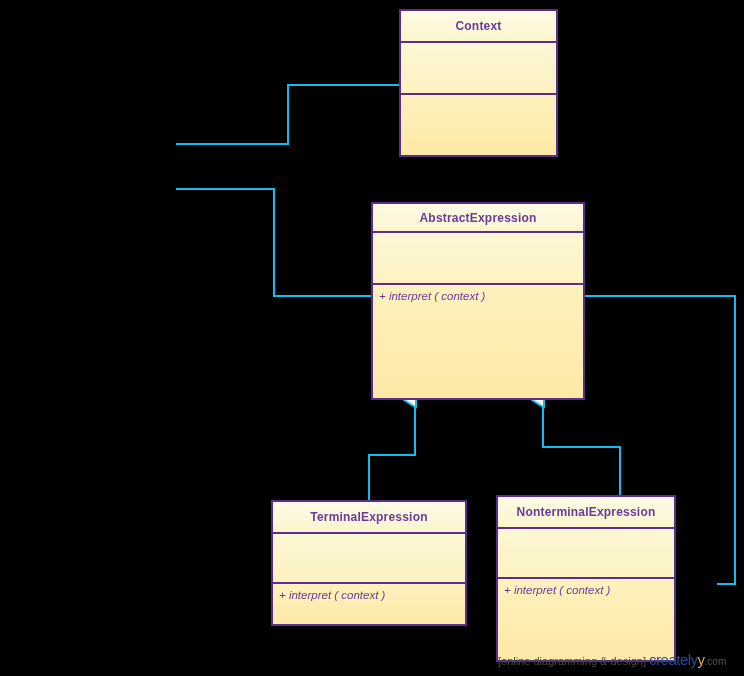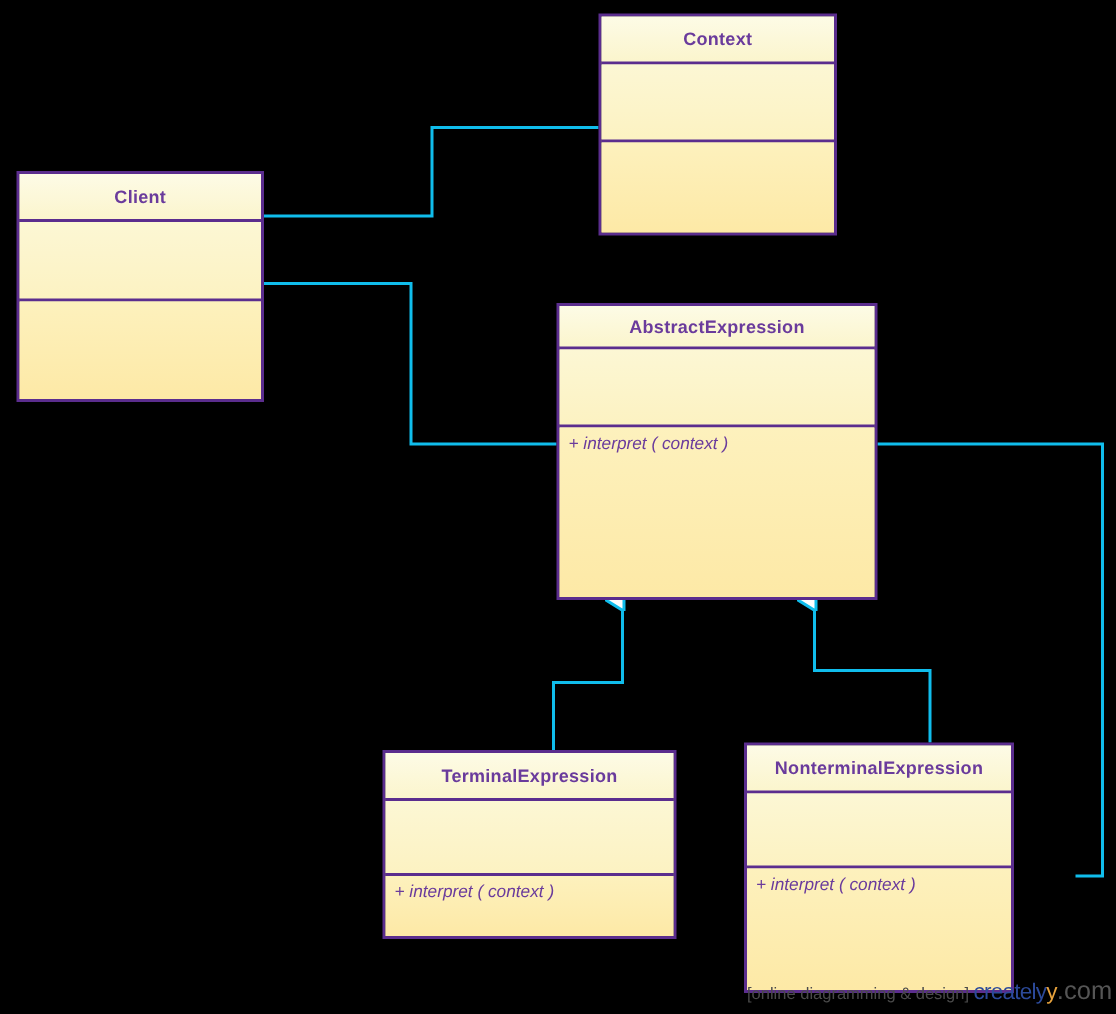--- a/index.html
+++ b/index.html
@@ -77,21 +77,21 @@
     white-space: nowrap;
     pointer-events: none;
   }
   .watermark .wm-brand {
     color: #2c4a9a;
     font-weight: normal;
     font-size: 15px;
     letter-spacing: -0.5px;
   }
   .watermark .wm-y { color: #e8a33d; }
-  .watermark .wm-dom { color: #555555; font-size: 17px; }
+  .watermark .wm-dom { color: #555555; font-size: 10px; }
 </style>
 </head>
 <body>
 
 <div id="canvas">
 
   <svg class="edges" viewBox="0 0 744 676">
     <defs>
       <marker id="hollow-tri" markerWidth="16" markerHeight="14" refX="7.5" refY="12" orient="auto" markerUnits="userSpaceOnUse">
         <polygon points="7.5,1 15,13 0,13" fill="#ffffff" stroke="#10bdec" stroke-width="2"></polygon>
@@ -108,35 +108,30 @@
 
     <polyline fill="none" stroke="#10bdec" stroke-width="2" points="585,296 735,296 735,584 717,584"></polyline>
   </svg>
 
   <div class="uml-class" style="left: 399px; top: 9px; width: 159px; height: 148px;">
     <div class="uml-title" style="height: 32px;">Context</div>
     <div class="uml-attrs" style="height: 52px;"></div>
     <div class="uml-ops"></div>
   </div>
 
-  <div class="uml-class" style="left: 11px; top: 114px; width: 165px; height: 154px;">
-    <div class="uml-title" style="height: 32px;">Client</div>
-    <div class="uml-attrs" style="height: 53px;"></div>
-    <div class="uml-ops"></div>
-  </div>
 
   <div class="uml-class" style="left: 371px; top: 202px; width: 214px; height: 198px; justify-content: space-between;">
     <div class="uml-title" style="height: 29px;">AbstractExpression</div>
     <div class="uml-attrs" style="height: 52px;"></div>
     <div class="uml-ops">
         <div class="op-line">+ interpret ( context )</div>
       </div>
   </div>
 
-  <div class="uml-class" style="left: 255px; top: 500px; width: 196px; height: 126px;">
+  <div class="uml-class" style="left: 271px; top: 500px; width: 196px; height: 126px;">
     <div class="uml-title" style="height: 32px;">TerminalExpression</div>
     <div class="uml-attrs" style="height: 50px;"></div>
     <div class="uml-ops">
         <div class="op-line">+ interpret ( context )</div>
       </div>
   </div>
 
   <div class="uml-class" style="left: 496px; top: 495px; width: 180px; height: 167px;">
     <div class="uml-title" style="height: 32px;">NonterminalExpression</div>
     <div class="uml-attrs" style="height: 50px;"></div>

